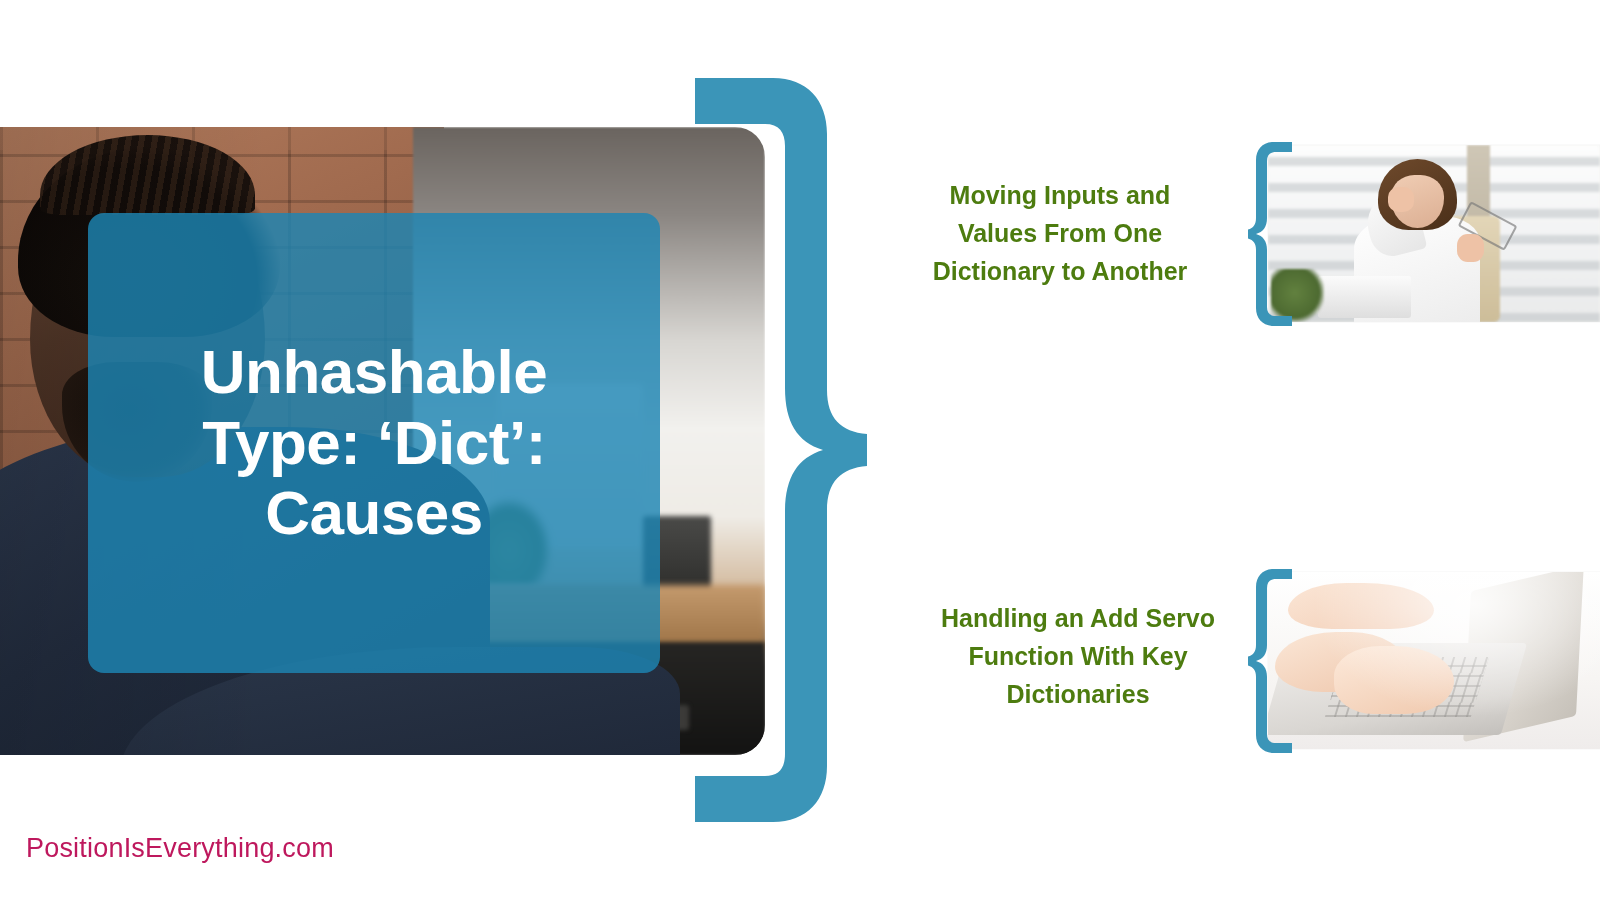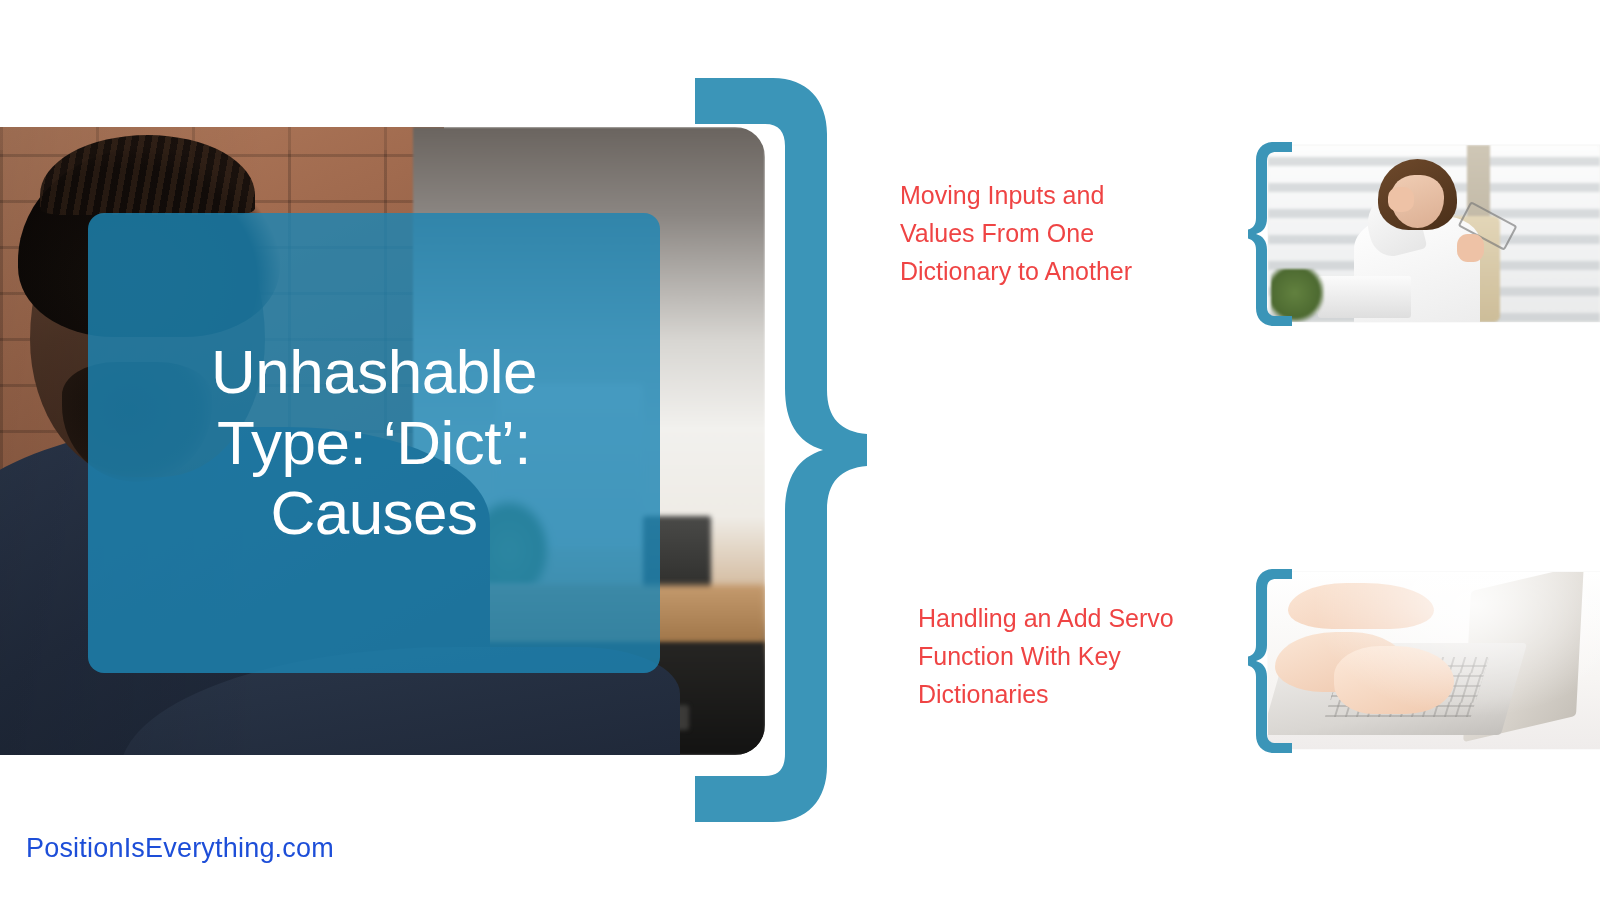--- a/index.html
+++ b/index.html
@@ -127,40 +127,40 @@
     left:88px; top:213px; width:572px; height:460px;
     background:rgba(29,133,179,0.82);
     border-radius:16px;
     display:flex; align-items:center; justify-content:center;
     z-index:3;
   }
   .title-card h1 {
     color:#ffffff;
     font-size:62px;
     line-height:1.14;
-    font-weight:400;
+    font-weight:700;
     letter-spacing:-0.5px;
     text-align:center;
     padding:0 26px;
     white-space:pre-line;
   }
 
   
   .big-brace { position:absolute; left:655px; top:60px; width:220px; height:780px; z-index:1; }
   .big-brace svg { display:block; }
 
   
   .item { position:absolute; }
   .item-label {
     position:absolute;
-    color:#ef4444;
+    color:#4d7c0f;
     font-size:25px;
     line-height:1.52;
-    font-weight:400;
-    text-align:left;
+    font-weight:700;
+    text-align:center;
     white-space:pre-line;
   }
   .item-thumb {
     position:absolute;
     overflow:hidden;
     background:#f4f4f2;
     box-shadow:0 0 0 1px rgba(0,0,0,0.02);
   }
   .mini-brace { position:absolute; z-index:4; }
 
@@ -265,21 +265,21 @@
     border-radius:40% 50% 42% 34% / 46% 54% 50% 46%;
   }
   .hl-glow {
     position:absolute; inset:0;
     background:radial-gradient(ellipse at 62% 18%,rgba(255,255,255,0.85) 0%,rgba(255,255,255,0) 55%);
   }
 
   
   .watermark {
     position:absolute; left:26px; top:833px;
-    color:#1d4ed8; font-size:27px; font-weight:400; letter-spacing:0.2px;
+    color:#be185d; font-size:27px; font-weight:400; letter-spacing:0.2px;
   }
 </style>
 </head>
 <body>
 
 <div class="hero">
   <div class="hero-photo">
     <div class="brick"></div>
     <div class="brick-b"></div>
     <div class="office"></div>

